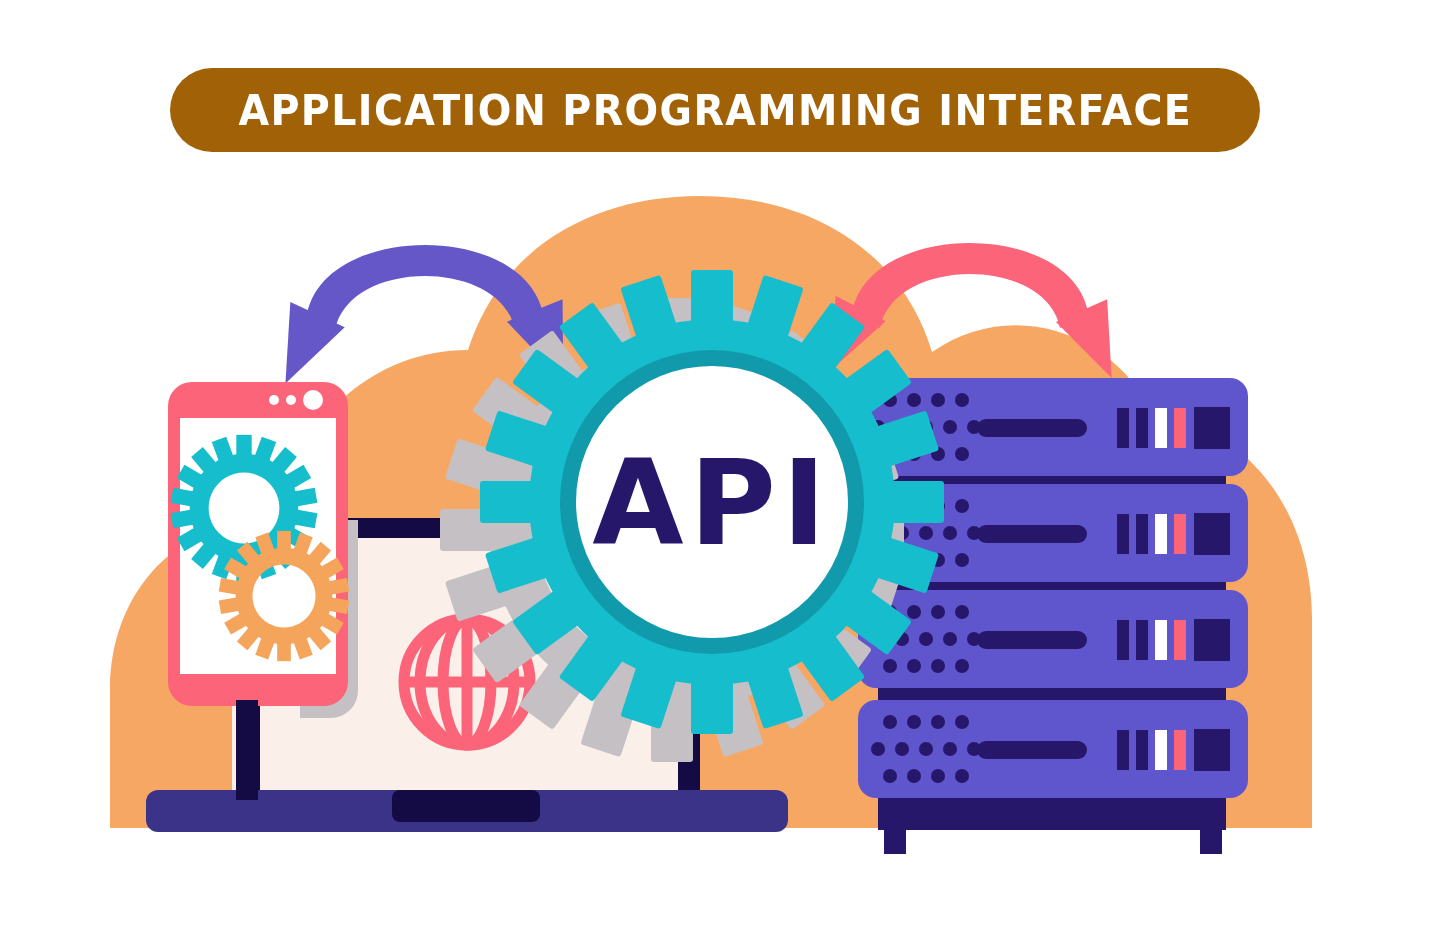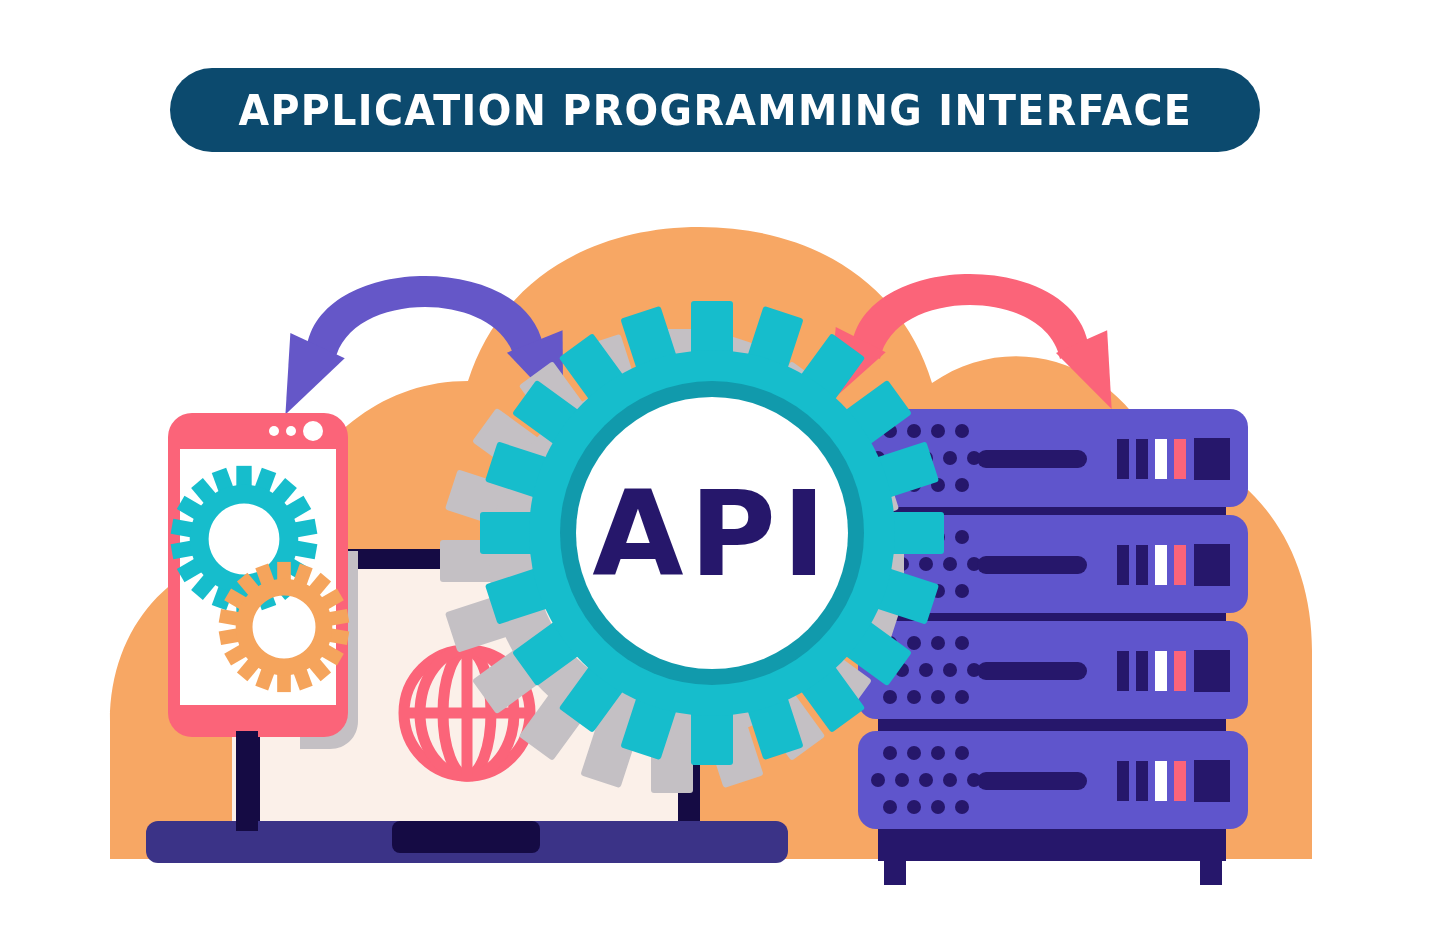--- a/index.html
+++ b/index.html
@@ -2,30 +2,30 @@
 <html><head>
 <meta charset="utf-8">
 <style>
   html,body{margin:0;padding:0;background:#ffffff;}
   body{
     width:1429px;height:952px;overflow:hidden;
     font-family:"Liberation Sans", sans-serif;
     -webkit-font-smoothing:antialiased;
   }
   #stage{position:relative;width:1429px;height:952px;background:#ffffff;}
-  #scene{position:absolute;inset:0;margin-top:31px;}
+  #scene{position:absolute;inset:0;}
   svg{display:block;}
 
   
   .banner-wrap{
     position:absolute;left:170px;top:68px;width:1090px;height:84px;
   }
   .banner{
     width:100%;height:100%;
-    background:#0c4a6e;
+    background:#a16207;
     border-radius:42px;
     display:flex;align-items:center;justify-content:center;
   }
   .banner-text{
     color:#FFFFFF;
     font-family:"DejaVu Sans", sans-serif;
     font-weight:bold;
     font-size:43px;
     letter-spacing:1.5px;
     transform:scaleX(0.92);

